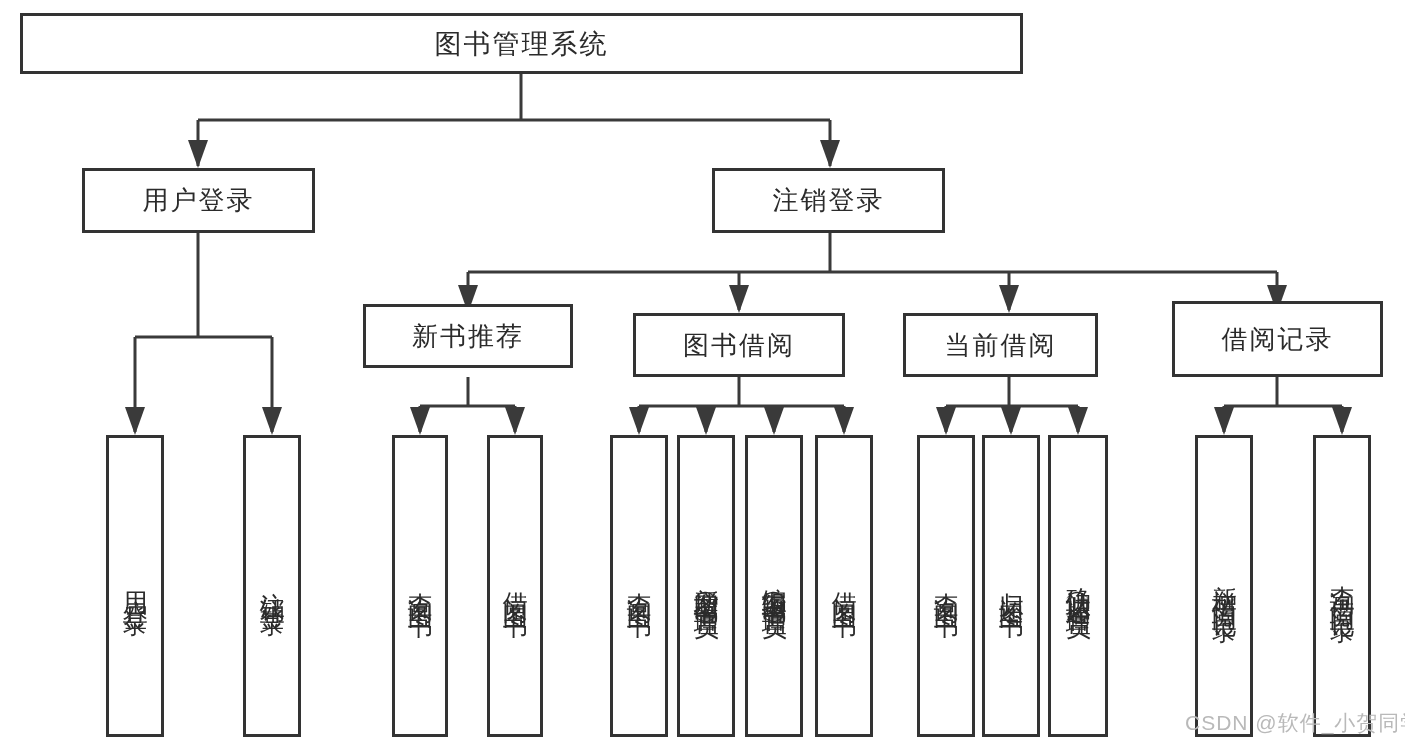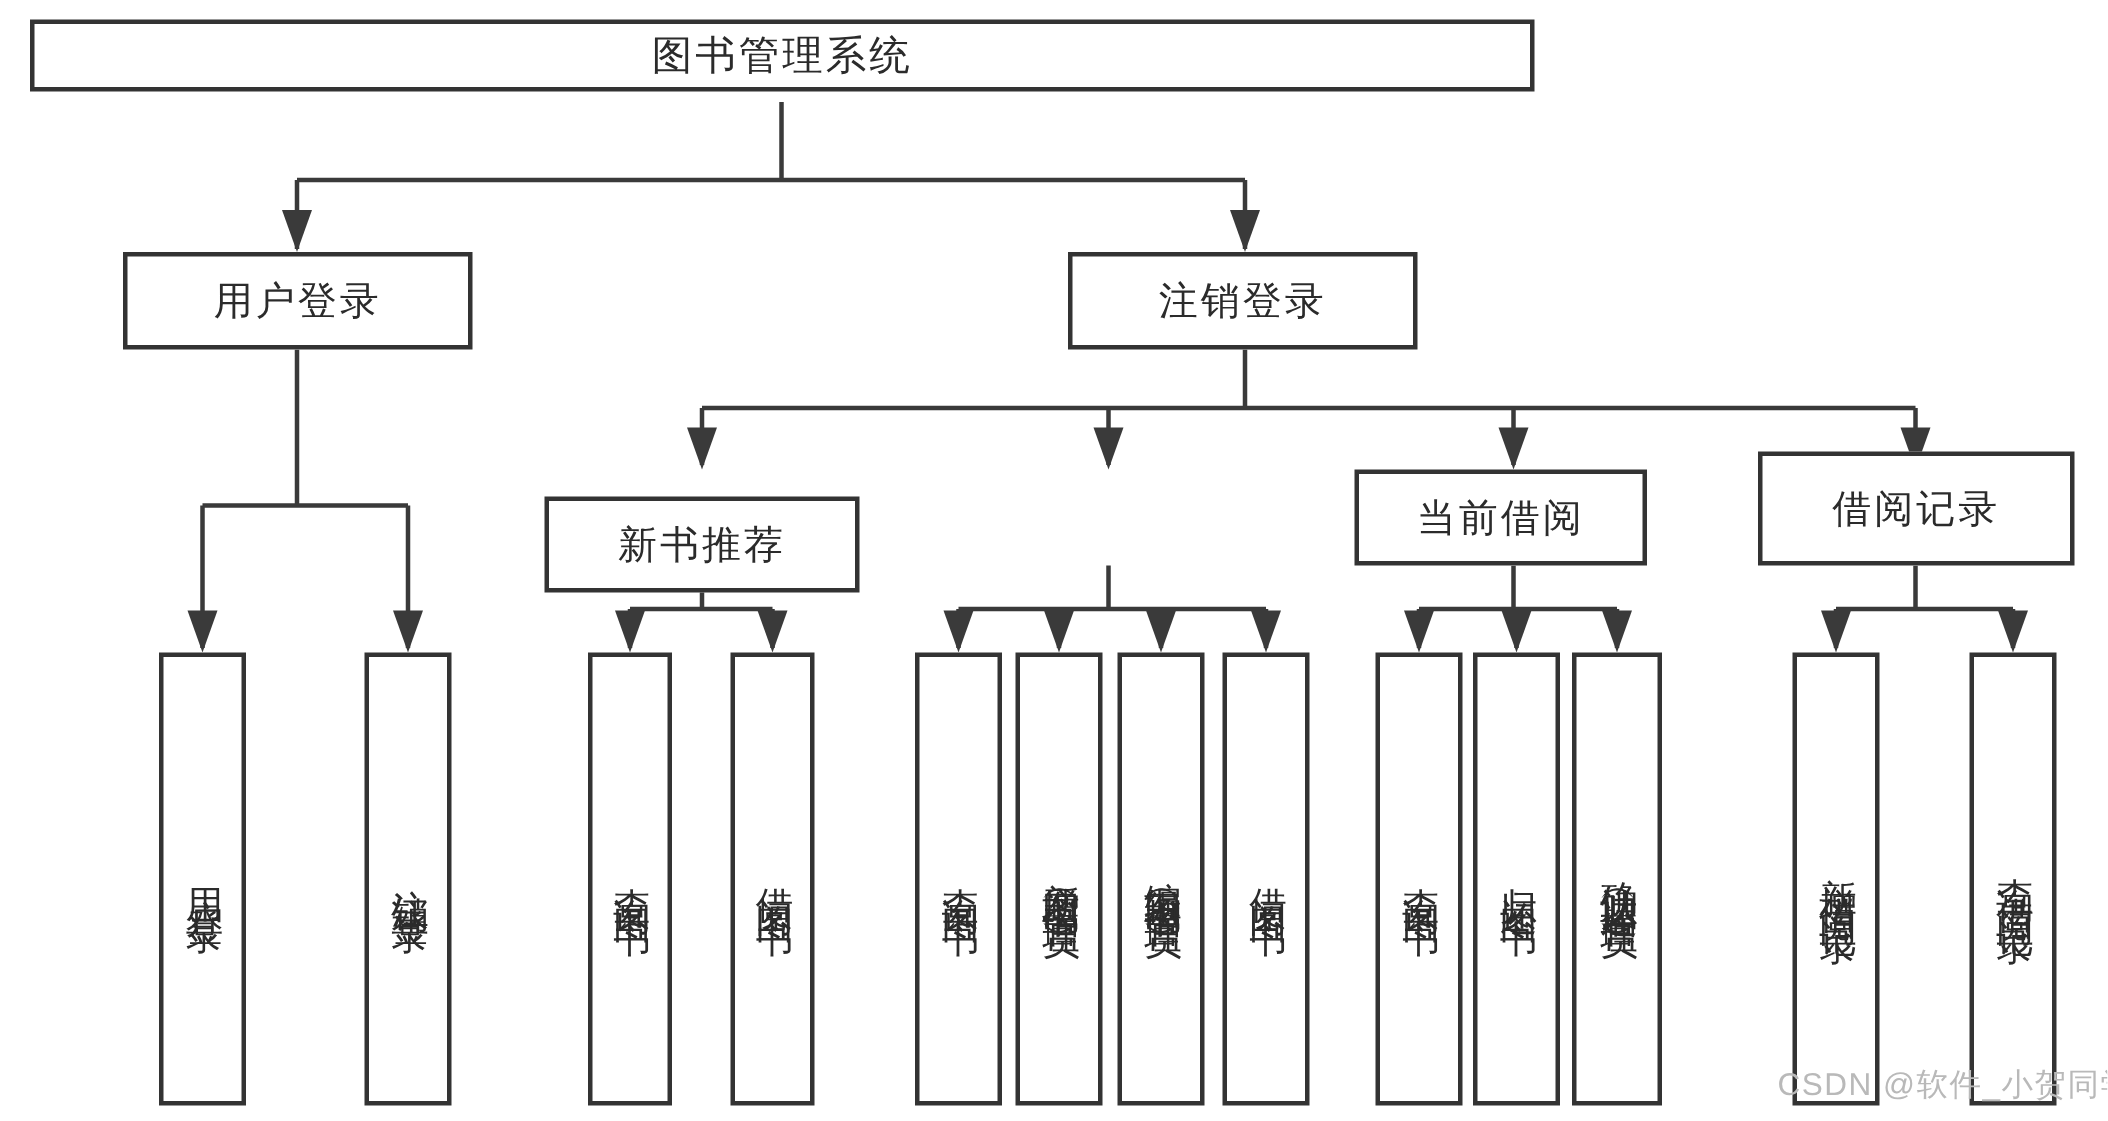--- a/index.html
+++ b/index.html
@@ -77,33 +77,36 @@
       <polygon points="764,407 784,407 774,435"></polygon>
       <polygon points="834,407 854,407 844,435"></polygon>
       <polygon points="936,407 956,407 946,435"></polygon>
       <polygon points="1001,407 1021,407 1011,435"></polygon>
       <polygon points="1068,407 1088,407 1078,435"></polygon>
       <polygon points="1214,407 1234,407 1224,435"></polygon>
       <polygon points="1332,407 1352,407 1342,435"></polygon>
     </g>
   </svg>
 
-  <div class="box hbox root-box" style="left:20px;top:13px;width:1003px;height:48px">
+  <div class="box hbox root-box" style="left:20px;top:13px;width:1003px;height:61px">
     <span>图书管理系统</span>
   </div>
 
   <div class="box hbox" style="left:82px;top:168px;width:233px;height:65px">
     <span>用户登录</span>
   </div>
   <div class="box hbox" style="left:712px;top:168px;width:233px;height:65px">
     <span>注销登录</span>
   </div>
 
-  <div class="box hbox" style="left:363px;top:331px;width:210px;height:64px">
+  <div class="box hbox" style="left:363px;top:304px;width:210px;height:64px">
     <span>新书推荐</span>
+  </div>
+  <div class="box hbox" style="left:633px;top:313px;width:212px;height:64px">
+    <span>图书借阅</span>
   </div>
   <div class="box hbox" style="left:903px;top:313px;width:195px;height:64px">
     <span>当前借阅</span>
   </div>
   <div class="box hbox" style="left:1172px;top:301px;width:211px;height:76px">
     <span>借阅记录</span>
   </div>
 
   <div class="box vbox" style="left:106px;top:435px;width:58px;height:302px">
     <span>用户登录</span>

